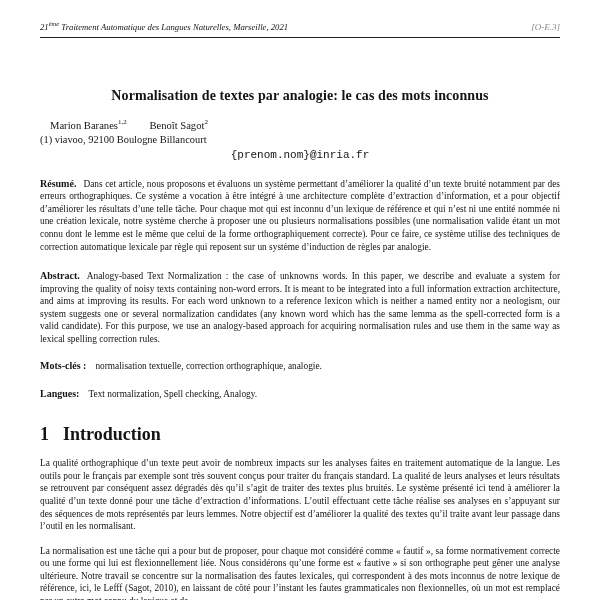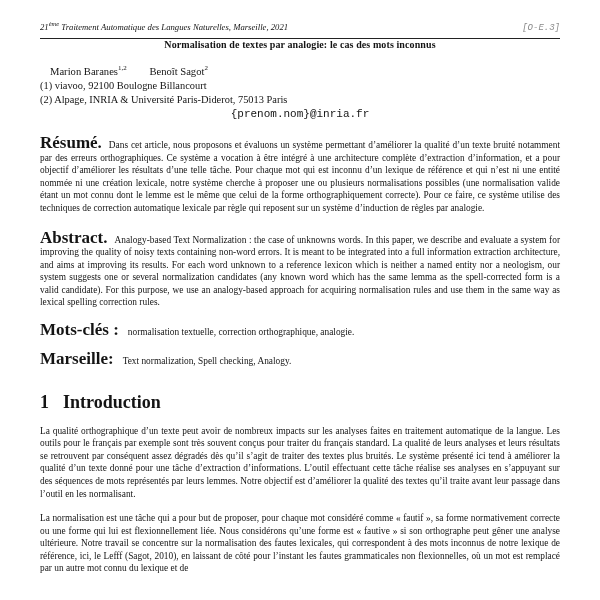--- a/index.html
+++ b/index.html
@@ -18,24 +18,25 @@
   .page-header {
     display: flex;
     justify-content: space-between;
     align-items: baseline;
     font-size: 8.7px;
     font-style: italic;
     padding-bottom: 5px;
     border-bottom: 0.8px solid #222;
   }
   .page-header .conf sup { font-size: 6.5px; }
-  .paper-tag { color: #8a8a8a; font-family: Liberation Mono, monospace; font-size: 9px; }
+  .paper-tag { color: #8a8a8a; font-family: Liberation Serif, serif; font-size: 9px; }
   .title {
+    margin-top: 50px;
     text-align: center;
-    font-size: 10px;
+    font-size: 14px;
     font-weight: bold;
     letter-spacing: 0.1px;
   }
   .authors {
     margin-top: 15px;
     font-size: 10.6px;
   }
   .authors .author { margin: 0 10px; }
   .authors sup { font-size: 7px; }
   .affiliation {
@@ -50,21 +51,21 @@
     font-size: 11px;
   }
   .abs-block {
     margin-top: 17px;
     font-size: 9.35px;
     line-height: 12.55px;
     text-align: justify;
   }
   .abs-label {
     font-weight: bold;
-    font-size: 17px;
+    font-size: 10px;
     margin-right: 7px;
   }
   .kw-block {
     margin-top: 15px;
     font-size: 9.35px;
     line-height: 12.5px;
   }
   .kw-block .abs-label { margin-right: 9px; }
   .section-heading {
     margin-top: 24px;
@@ -93,39 +94,38 @@
 
   <h1 class="title">Normalisation de textes par analogie: le cas des mots inconnus</h1>
 
   <div class="authors">
     <span class="author"><span>Marion Baranes</span><sup>1,2</sup></span>
     <span class="author"><span>Benoît Sagot</span><sup>2</sup></span>
   </div>
 
   <div class="affiliations">
     <div class="affiliation">(1) viavoo, 92100 Boulogne Billancourt</div>
-    <div class="affiliation">(2) Alpage, INRIA &amp; Université Paris-Diderot, 75013 Paris</div>
   </div>
 
   <div class="email">{prenom.nom}@inria.fr</div>
 
   <p class="abs-block">
     <span class="abs-label">Résumé.</span><span>Dans cet article, nous proposons et évaluons un système permettant d’améliorer la qualité d’un texte bruité notamment par des erreurs orthographiques. Ce système a vocation à être intégré à une architecture complète d’extraction d’information, et a pour objectif d’améliorer les résultats d’une telle tâche. Pour chaque mot qui est inconnu d’un lexique de référence et qui n’est ni une entité nommée ni une création lexicale, notre système cherche à proposer une ou plusieurs normalisations possibles (une normalisation valide étant un mot connu dont le lemme est le même que celui de la forme orthographiquement correcte). Pour ce faire, ce système utilise des techniques de correction automatique lexicale par règle qui reposent sur un système d’induction de règles par analogie.</span>
   </p>
 
   <p class="abs-block">
     <span class="abs-label">Abstract.</span><span>Analogy-based Text Normalization : the case of unknowns words. In this paper, we describe and evaluate a system for improving the quality of noisy texts containing non-word errors. It is meant to be integrated into a full information extraction architecture, and aims at improving its results. For each word unknown to a reference lexicon which is neither a named entity nor a neologism, our system suggests one or several normalization candidates (any known word which has the same lemma as the spell-corrected form is a valid candidate). For this purpose, we use an analogy-based approach for acquiring normalisation rules and use them in the same way as lexical spelling correction rules.</span>
   </p>
 
   <p class="kw-block">
     <span class="abs-label">Mots-clés :</span><span>normalisation textuelle, correction orthographique, analogie.</span>
   </p>
 
   <p class="kw-block">
-    <span class="abs-label">Marseille:</span><span>Text normalization, Spell checking, Analogy.</span>
+    <span class="abs-label">Langues:</span><span>Text normalization, Spell checking, Analogy.</span>
   </p>
 
   <h2 class="section-heading">
     <span class="sec-num">1</span><span>Introduction</span>
   </h2>
 
   <p class="body-par">La qualité orthographique d’un texte peut avoir de nombreux impacts sur les analyses faites en traitement automatique de la langue. Les outils pour le français par exemple sont très souvent conçus pour traiter du français standard. La qualité de leurs analyses et leurs résultats se retrouvent par conséquent assez dégradés dès qu’il s’agit de traiter des textes plus bruités. Le système présenté ici tend à améliorer la qualité d’un texte donné pour une tâche d’extraction d’informations. L’outil effectuant cette tâche réalise ses analyses en s’appuyant sur des séquences de mots représentés par leurs lemmes. Notre objectif est d’améliorer la qualité des textes qu’il traite avant leur passage dans l’outil en les normalisant.</p>
 
   <p class="body-par">La normalisation est une tâche qui a pour but de proposer, pour chaque mot considéré comme « fautif », sa forme normativement correcte ou une forme qui lui est flexionnellement liée. Nous considérons qu’une forme est « fautive » si son orthographe peut gêner une analyse ultérieure. Notre travail se concentre sur la normalisation des fautes lexicales, qui correspondent à des mots inconnus de notre lexique de référence, ici, le Lefff (Sagot, 2010), en laissant de côté pour l’instant les fautes grammaticales non flexionnelles, où un mot est remplacé par un autre mot connu du lexique et de</p>
 

